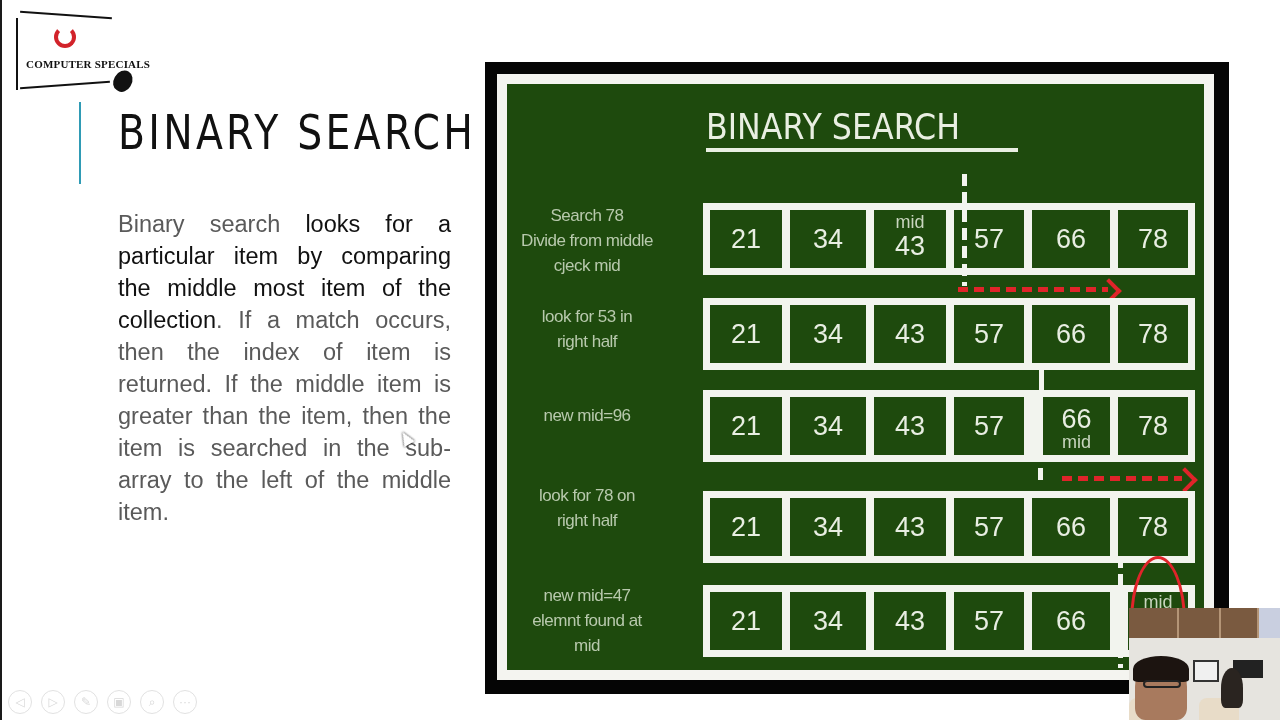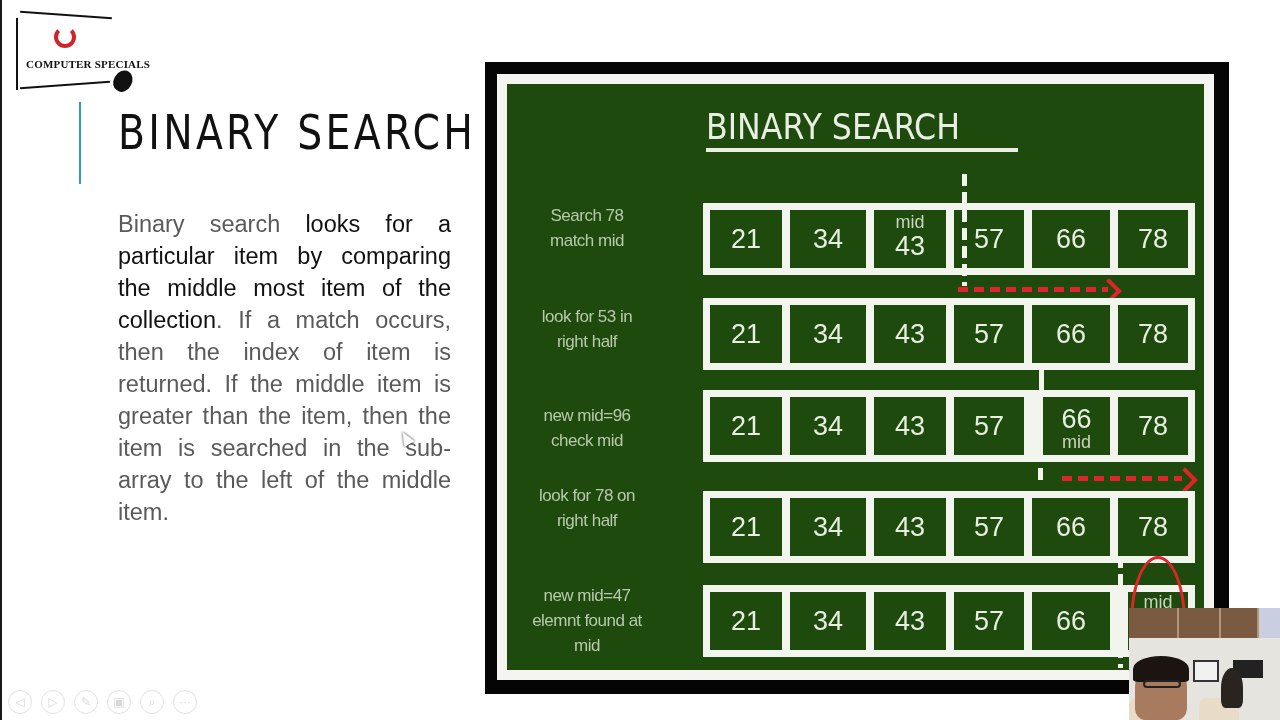--- a/index.html
+++ b/index.html
@@ -69,29 +69,29 @@
 <div class="cursor"></div>
 
 <div class="board-outer"></div>
 <div class="board-white"></div>
 <div class="board"></div>
 <div class="board-title">BINARY SEARCH</div>
 <div class="board-title-ul"></div>
 
 <div class="step-label" style="left:497px;top:203px;">
   <div>Search 78</div>
-  <div>match mid</div>
+  <div>Divide from middle</div>
+  <div>cjeck mid</div>
 </div>
 <div class="step-label" style="left:497px;top:304px;">
   <div>look for 53 in</div>
   <div>right half</div>
 </div>
 <div class="step-label" style="left:497px;top:403px;">
   <div>new mid=96</div>
-  <div>check mid</div>
 </div>
 <div class="step-label" style="left:497px;top:483px;">
   <div>look for  78 on</div>
   <div>right half</div>
 </div>
 <div class="step-label" style="left:497px;top:583px;">
   <div>new mid=47</div>
   <div>elemnt found at</div>
   <div>mid</div>
 </div>

